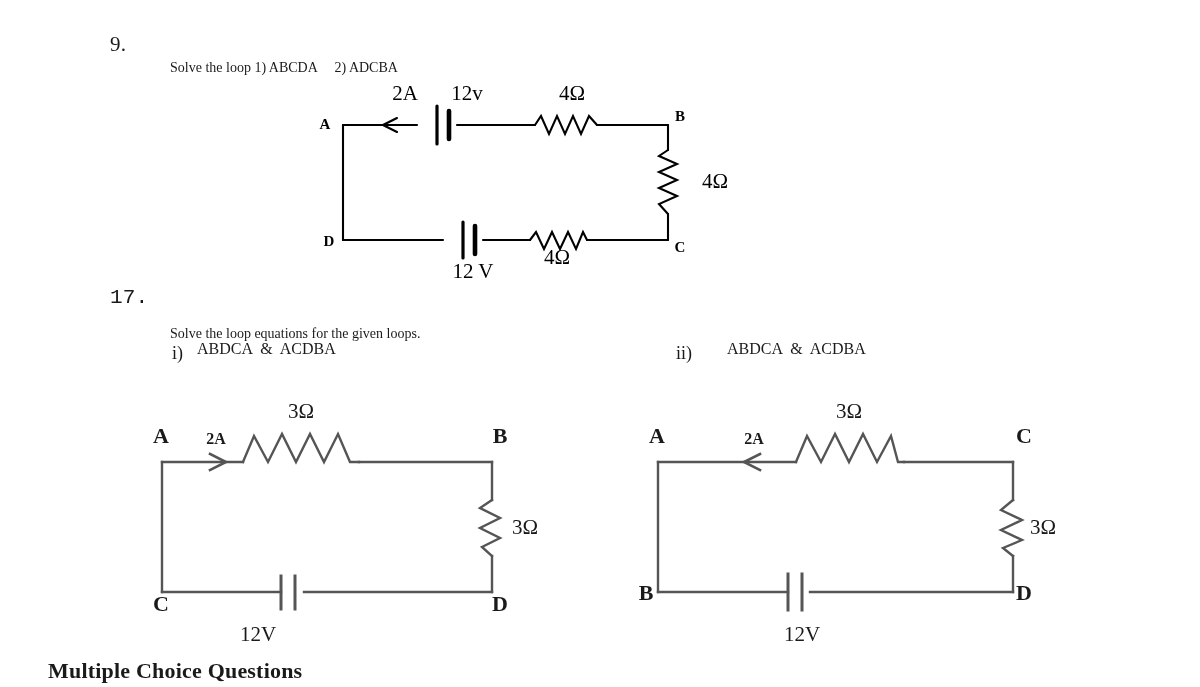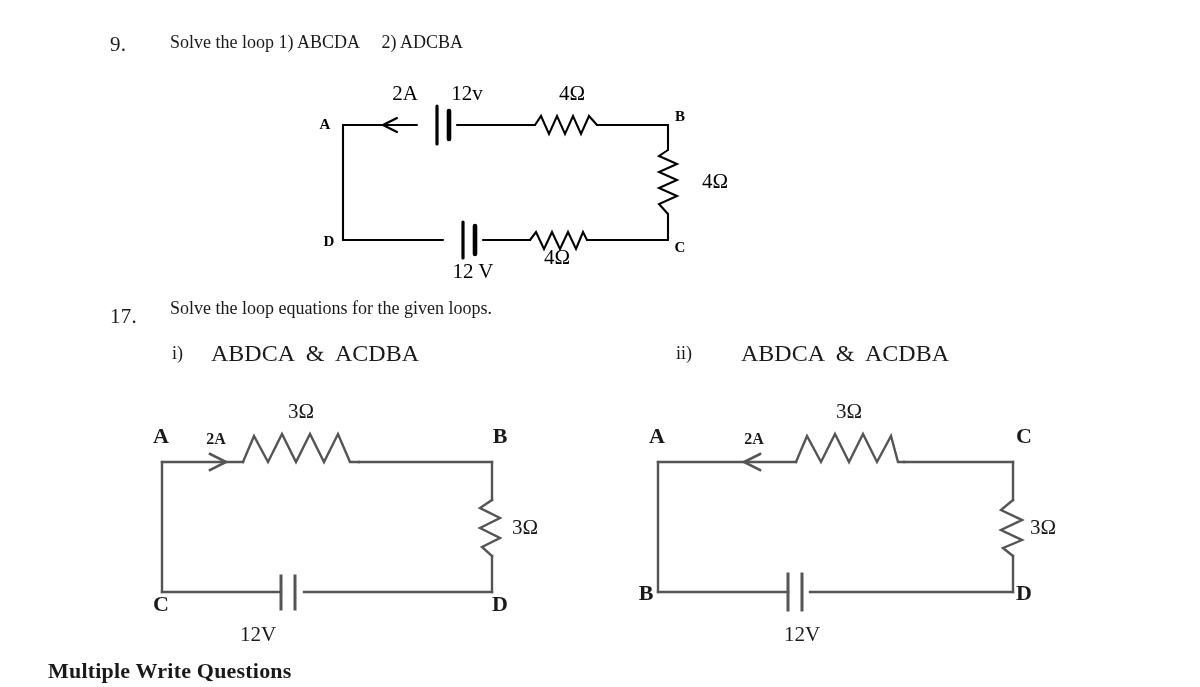--- a/index.html
+++ b/index.html
@@ -17,31 +17,31 @@
   }
   .abs { position: absolute; }
 
   
   .q-num {
     font-size: 21px;
     font-weight: 400;
     letter-spacing: 0.2px;
   }
   .q-text {
-    font-size: 18px;
+    font-size: 14px;
     font-weight: 400;
     white-space: pre;
+    margin-top: 28px;
   }
   .sub-label {
     font-size: 18px;
   }
   .sub-text {
-    font-size: 24px;
+    font-size: 16px;
     white-space: pre;
-    margin-left: 14px;
   }
   .mcq-head {
     font-size: 22px;
     font-weight: bold;
     letter-spacing: 0.2px;
   }
 
   
   .node-lbl {
     font-size: 22px;
@@ -121,21 +121,21 @@
 
     <text class="scan-val" x="80" y="18" text-anchor="middle">2A</text>
     <text class="scan-val" x="142" y="18" text-anchor="middle">12v</text>
     <text class="scan-val" x="247" y="18" text-anchor="middle">4Ω</text>
     <text class="scan-val" x="377" y="106" text-anchor="start">4Ω</text>
     <text class="scan-val" x="232" y="182" text-anchor="middle">4Ω</text>
     <text class="scan-val" x="148" y="196" text-anchor="middle">12 V</text>
   </svg>
 </div>
 
-<div class="abs q-num" style="left:110px; top:304px;">17.</div>
+<div class="abs q-num" style="left:110px; top:286px;font-family:Liberation Mono, monospace;">17.</div>
 <div class="abs q-text" style="left:170px; top:298px;">Solve the loop equations for the given loops.</div>
 
 <div class="abs sub-label" style="left:172px; top:343px;">i)</div>
 <div class="abs sub-text" style="left:197px; top:340px;">ABDCA  &amp;  ACDBA</div>
 
 <div class="abs sub-label" style="left:676px; top:343px;">ii)</div>
 <div class="abs sub-text" style="left:727px; top:340px;">ABDCA  &amp;  ACDBA</div>
 
 <div class="abs" style="left:148px; top:396px;">
   <svg width="420" height="250" viewBox="0 0 420 250">
@@ -204,13 +204,13 @@
     <text class="node-lbl" x="10" y="204" text-anchor="middle" fill="#1a1a1a">B</text>
     <text class="node-lbl" x="388" y="204" text-anchor="middle" fill="#1a1a1a">D</text>
 
     <text class="cur-lbl" x="118" y="48" text-anchor="middle" fill="#1a1a1a">2A</text>
     <text class="val-lbl" x="213" y="22" text-anchor="middle" fill="#1a1a1a">3Ω</text>
     <text class="val-lbl" x="394" y="138" text-anchor="start" fill="#1a1a1a">3Ω</text>
     <text class="val-lbl" x="166" y="245" text-anchor="middle" fill="#1a1a1a">12V</text>
   </svg>
 </div>
 
-<div class="abs mcq-head" style="left:48px; top:658px;">Multiple Write Questions</div>
+<div class="abs mcq-head" style="left:48px; top:658px;">Multiple Choice Questions</div>
 
 </body></html>

